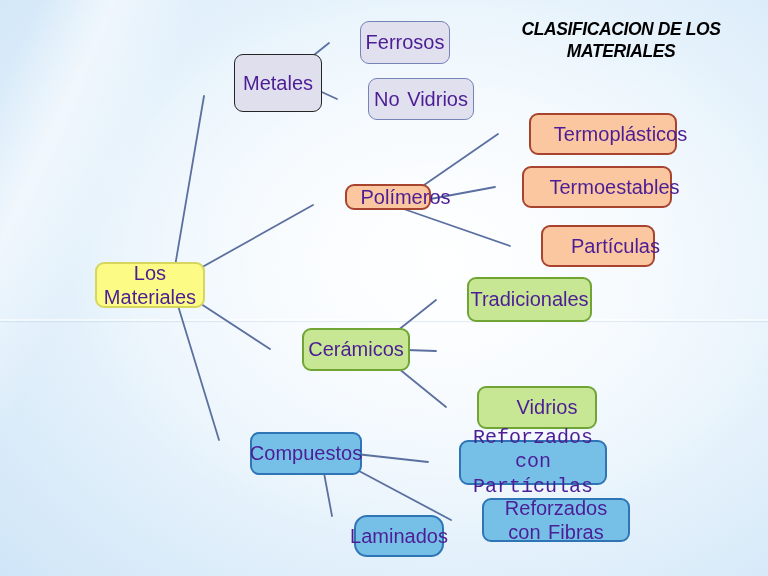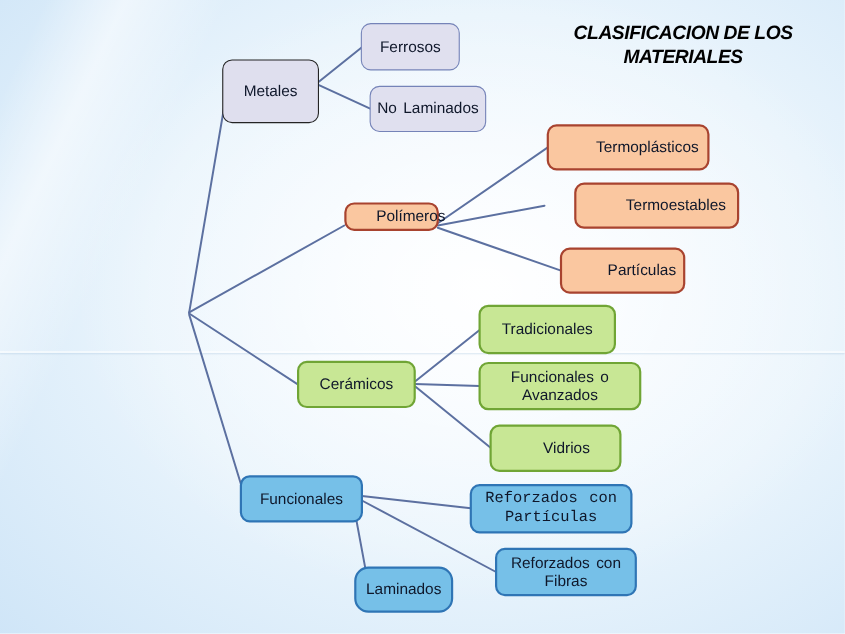--- a/index.html
+++ b/index.html
@@ -18,45 +18,46 @@
   }
   .connectors{position:absolute;left:0;top:0;}
   .connectors line{stroke:#5c70a0;stroke-width:1.8;stroke-linecap:round;}
   .title{
     position:absolute;left:471px;top:18px;width:300px;
     text-align:center;font-weight:bold;font-style:italic;
     font-size:17.5px;line-height:22px;letter-spacing:-0.4px;color:#000;
   }
   .node{
     position:absolute;display:flex;align-items:center;justify-content:center;
-    text-align:center;font-size:14px;line-height:1.22;color:#0f172a;
+    text-align:center;font-size:20px;line-height:1.22;color:#4c1d95;
     border-radius:9px;white-space:pre-line;box-sizing:border-box;padding:2px 4px;
     word-spacing:2px;
+    margin-left:32px;
   }
   .g-yellow{background:#fbfb86;border:2px solid #d6d65e;}
   .g-metal-parent{background:#dfdfee;border:1.5px solid #242424;}
   .g-metal{background:#e0e0ef;border:1.5px solid #7583b8;}
   .g-salmon{background:#fac7a0;border:2px solid #a8432f;padding-left:39px;}
   .g-green{background:#c8e795;border:2px solid #70a535;}
   .g-blue{background:#76c0e8;border:2px solid #2f75b5;}
   .n-root{left:63px;top:262px;width:110px;height:46px;}
   .n-metales{left:202px;top:54px;width:88px;height:58px;}
   .n-ferrosos{left:328px;top:21px;width:90px;height:43px;}
   .n-noferrosos{left:336px;top:78px;width:106px;height:42px;}
   .n-polimeros{left:313px;top:184px;width:86px;height:26px;}
   .n-termoplasticos{left:497px;top:113px;width:148px;height:42px;}
-  .n-termoestables{left:522px;top:166px;width:150px;height:42px;}
+  .n-termoestables{left:490px;top:166px;width:150px;height:42px;}
   .n-elastomeros{left:509px;top:225px;width:114px;height:42px;}
   .n-ceramicos{left:270px;top:328px;width:108px;height:43px;}
   .n-tradicionales{left:435px;top:277px;width:125px;height:45px;}
   .n-funcionales{left:435px;top:329px;width:148px;height:44px;}
   .n-vidrios{left:445px;top:386px;width:120px;height:43px;padding-left:24px;}
   .n-compuestos{left:218px;top:432px;width:112px;height:43px;}
   .n-particulas{left:427px;top:440px;width:148px;height:45px;font-family:Liberation Mono, monospace;}
-  .n-fibras{left:450px;top:498px;width:129px;height:44px;}
+  .n-fibras{left:450px;top:498px;width:148px;height:44px;}
   .n-laminados{left:322px;top:515px;width:90px;height:42px;border-radius:13px;}
 </style>
 </head>
 <body>
 
 <div class="slide">
 
   <div class="bg-hline"></div>
 
   <svg class="connectors" width="768" height="576" viewBox="0 0 768 576">
@@ -75,33 +76,34 @@
     <line x1="329" y1="451" x2="428" y2="462"></line>
     <line x1="329" y1="455" x2="451" y2="520"></line>
     <line x1="324" y1="473" x2="332" y2="516"></line>
   </svg>
 
   <div class="title">
     <div>CLASIFICACION DE LOS</div>
     <div>MATERIALES</div>
   </div>
 
+  <div class="node g-yellow n-root">Los
+Materiales</div>
 
   <div class="node g-metal-parent n-metales">Metales</div>
   <div class="node g-metal n-ferrosos">Ferrosos</div>
-  <div class="node g-metal n-noferrosos">No Laminados</div>
+  <div class="node g-metal n-noferrosos">No Vidrios</div>
 
   <div class="node g-salmon n-polimeros">Polímeros</div>
   <div class="node g-salmon n-termoplasticos">Termoplásticos</div>
   <div class="node g-salmon n-termoestables">Termoestables</div>
   <div class="node g-salmon n-elastomeros">Partículas</div>
 
   <div class="node g-green n-tradicionales">Tradicionales</div>
   <div class="node g-green n-ceramicos">Cerámicos</div>
-  <div class="node g-green n-funcionales">Funcionales o Avanzados</div>
   <div class="node g-green n-vidrios">Vidrios</div>
 
-  <div class="node g-blue n-compuestos">Funcionales</div>
+  <div class="node g-blue n-compuestos">Compuestos</div>
   <div class="node g-blue n-particulas">Reforzados con Partículas</div>
   <div class="node g-blue n-fibras">Reforzados con Fibras</div>
   <div class="node g-blue n-laminados">Laminados</div>
 
 </div>
 
 </body></html>

